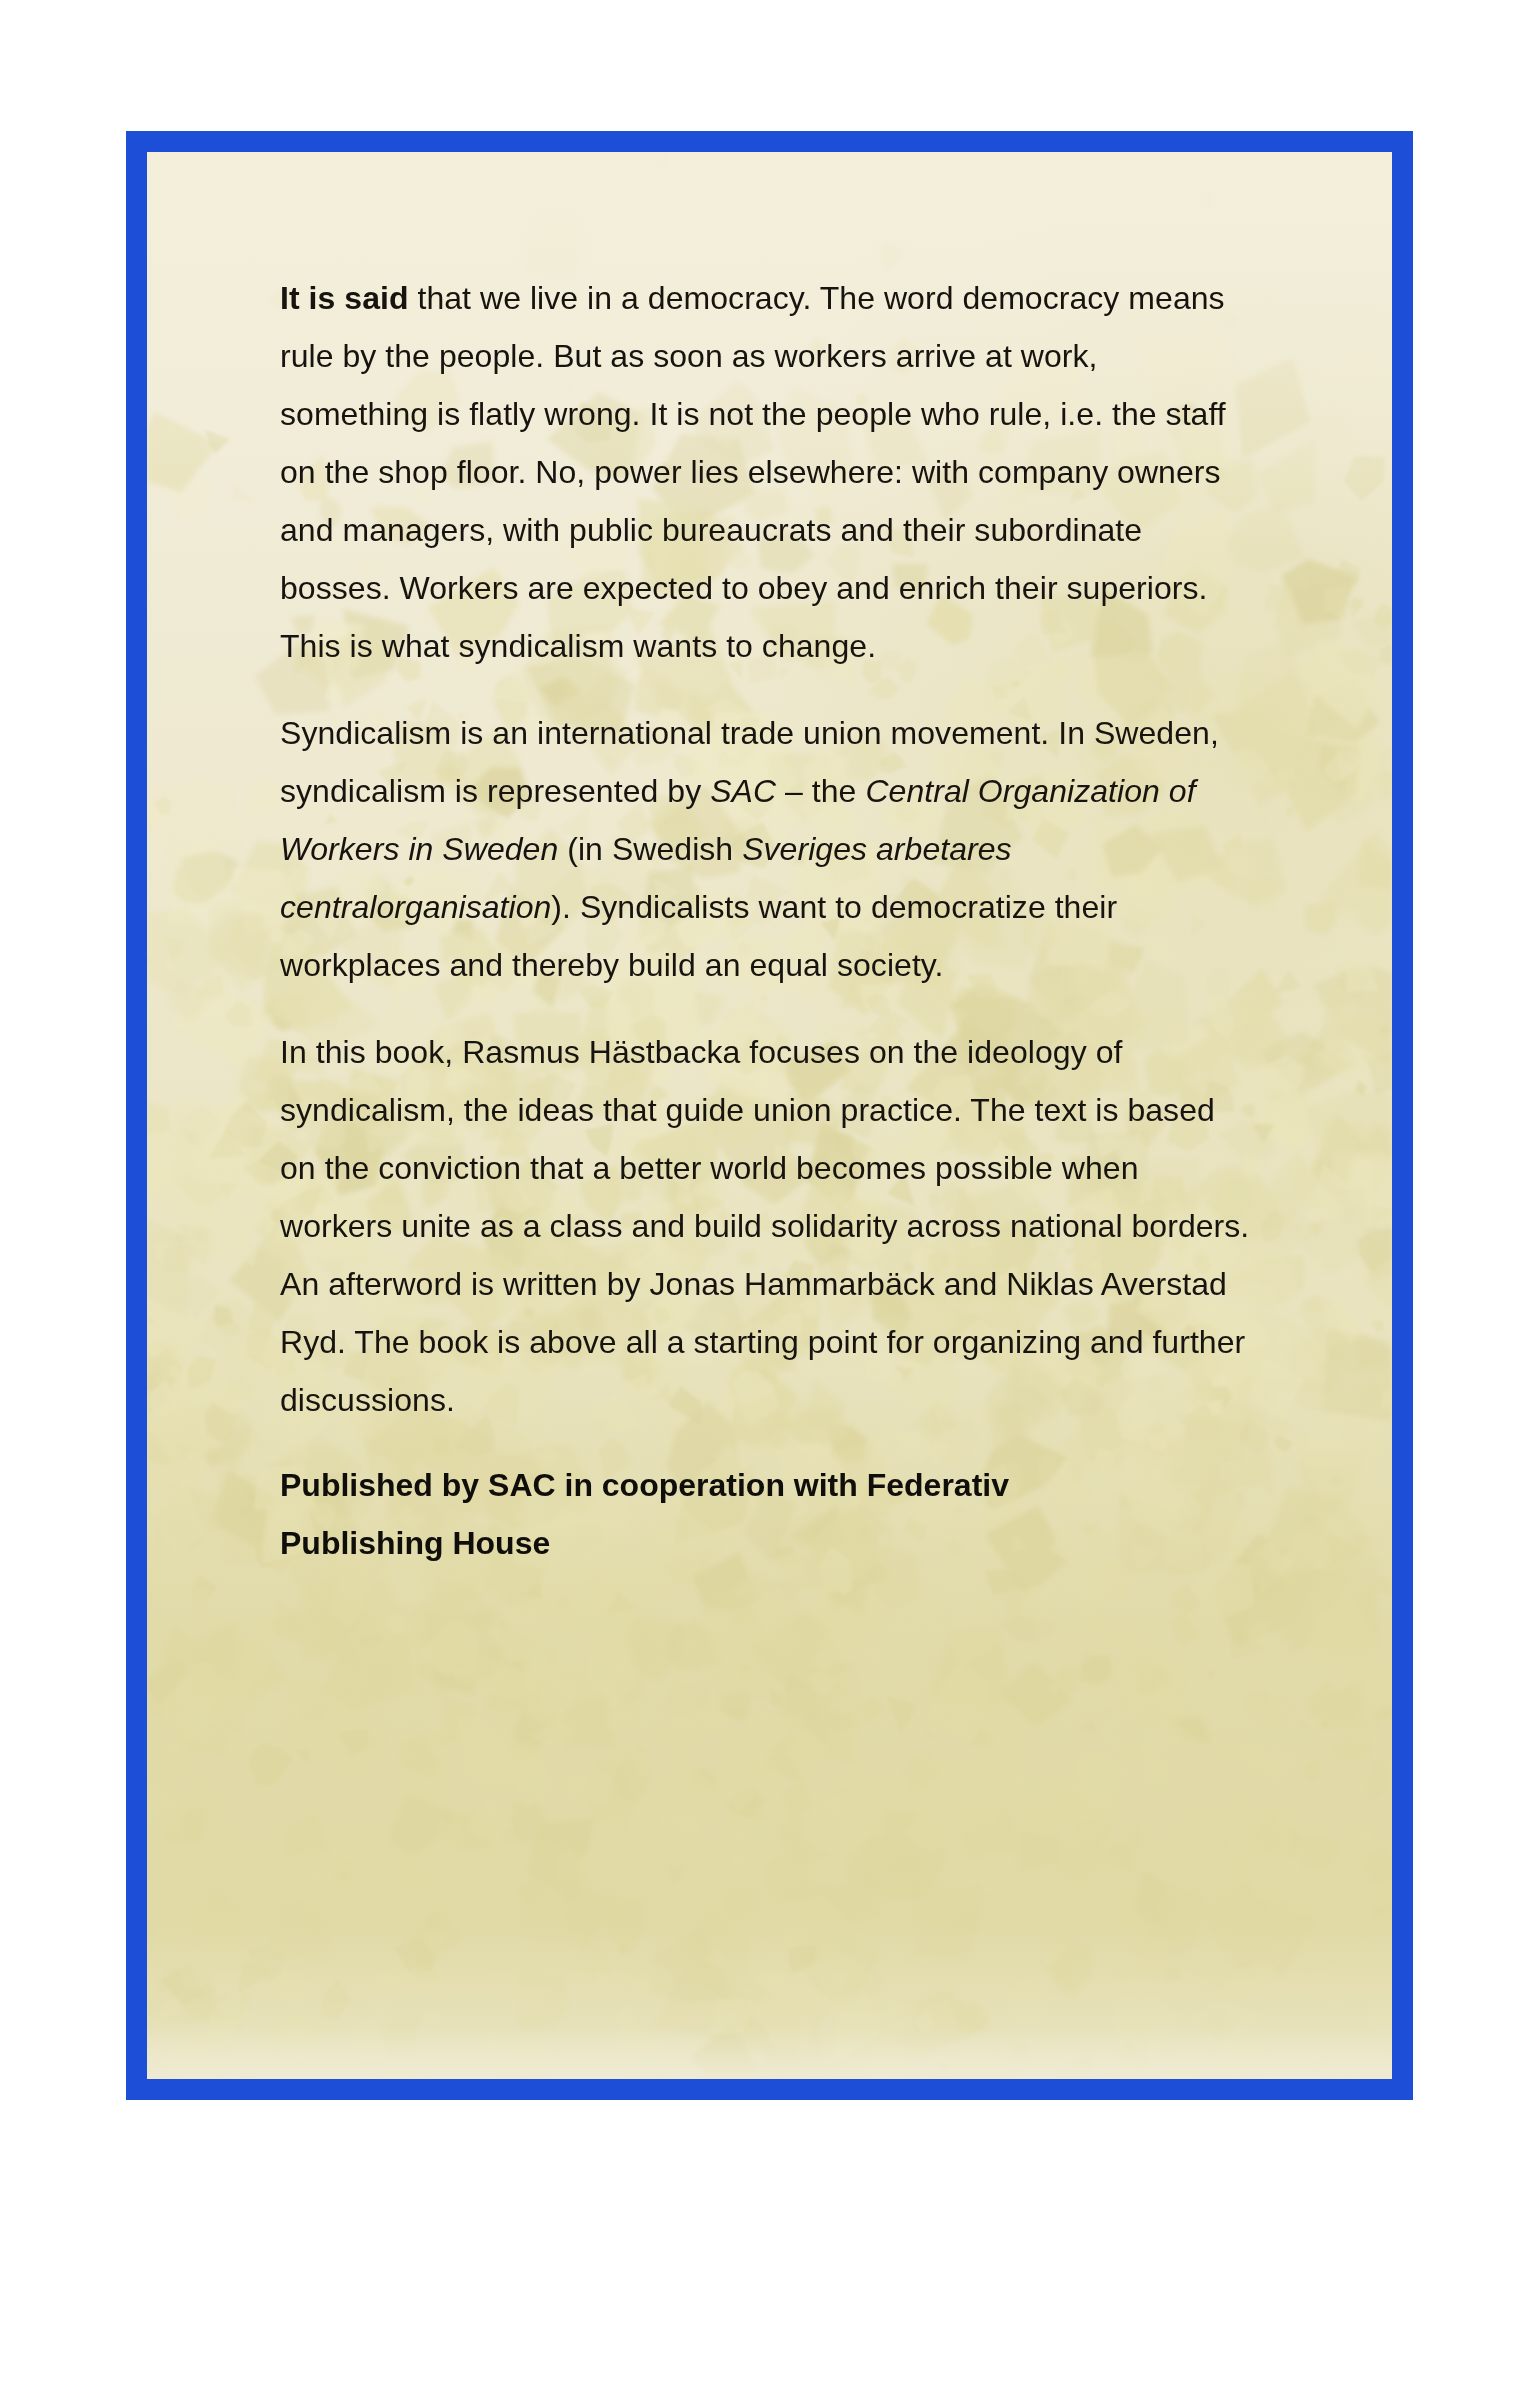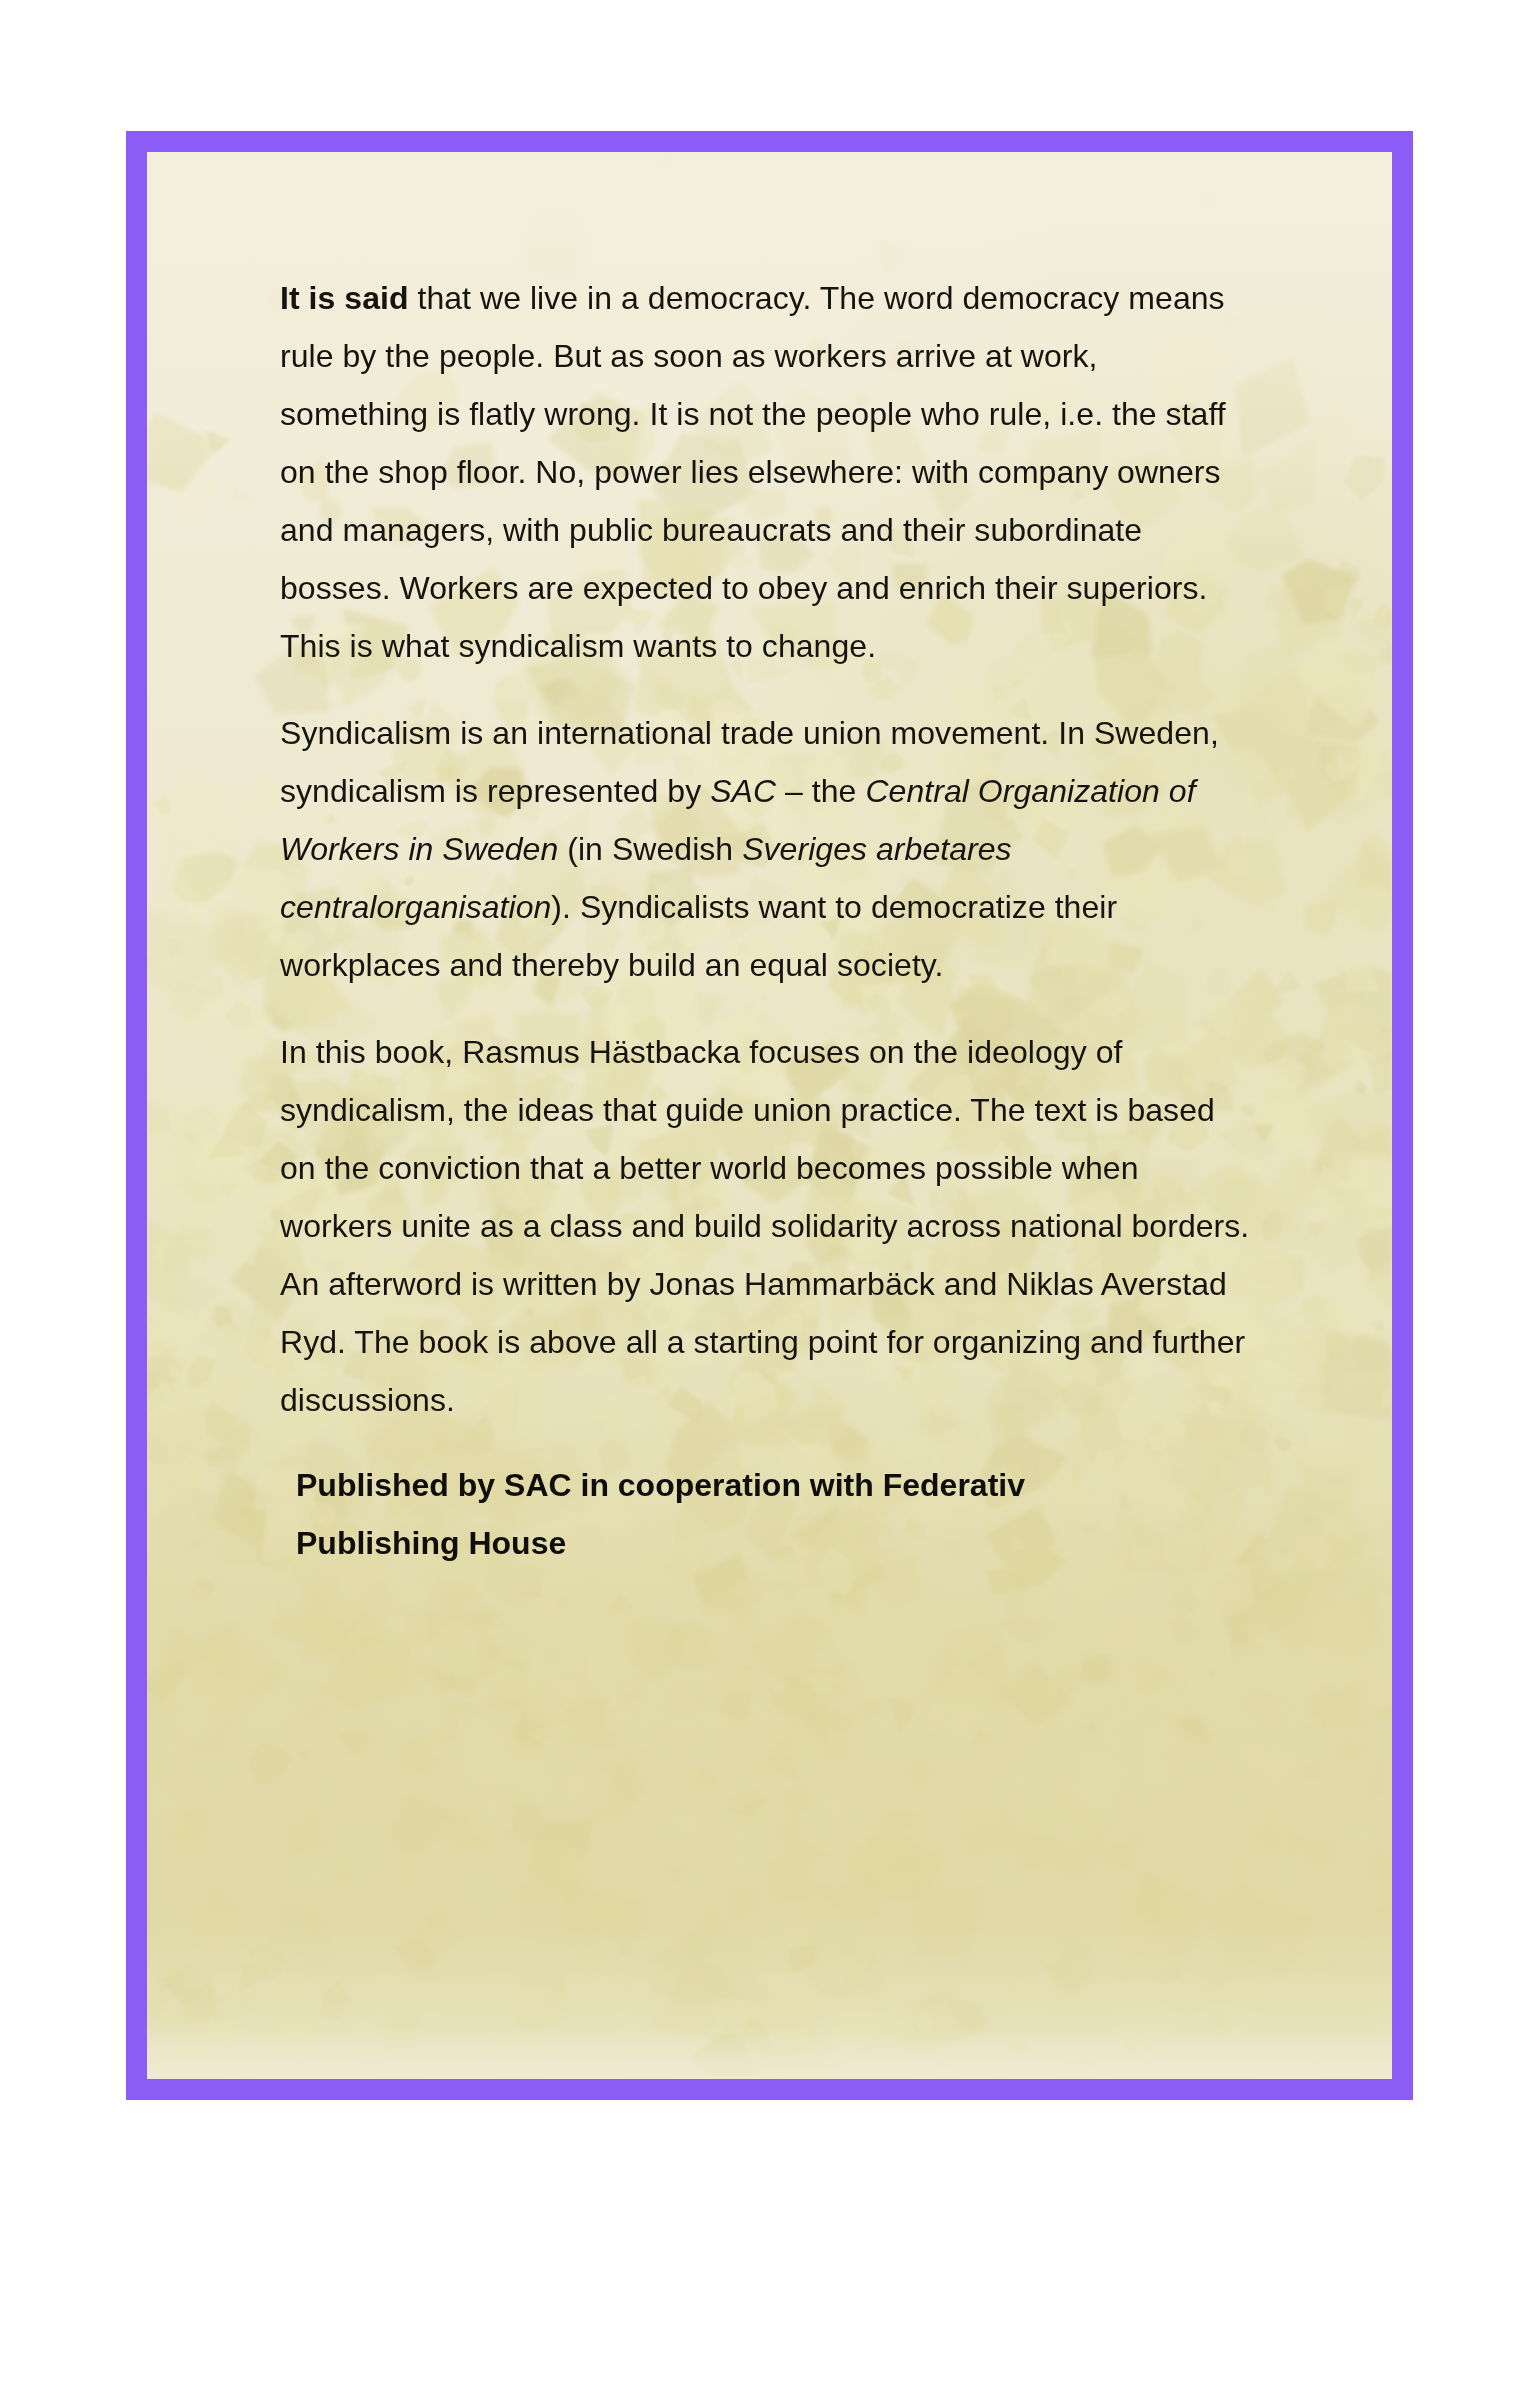--- a/index.html
+++ b/index.html
@@ -21,21 +21,21 @@
     height: 2383px;
     background: #ffffff;
   }
 
   #cover-frame {
     position: absolute;
     left: 126px;
     top: 131px;
     width: 1287px;
     height: 1969px;
-    background: #8b5cf6;   
+    background: #1d4ed8;   
     box-sizing: border-box;
   }
 
   #cover-inner {
     position: absolute;
     left: 21px;
     top: 21px;
     right: 21px;
     bottom: 21px;
     background: #F1ECD8;   
@@ -104,21 +104,21 @@
 
   .para.spaced-before { margin-top: 29px; }
 
   .lead { font-weight: 700; }
   .ital { font-style: italic; text-align: right; }
 
   .publisher {
     font-size: 32px;
     line-height: 58px;
     font-weight: 700;
-    margin: 16px;
+    margin: 0;
     max-width: 845px;
     color: #100e0a;
   }
 </style>
 </head>
 <body>
 
 <div id="page">
 
   <div id="cover-frame">

